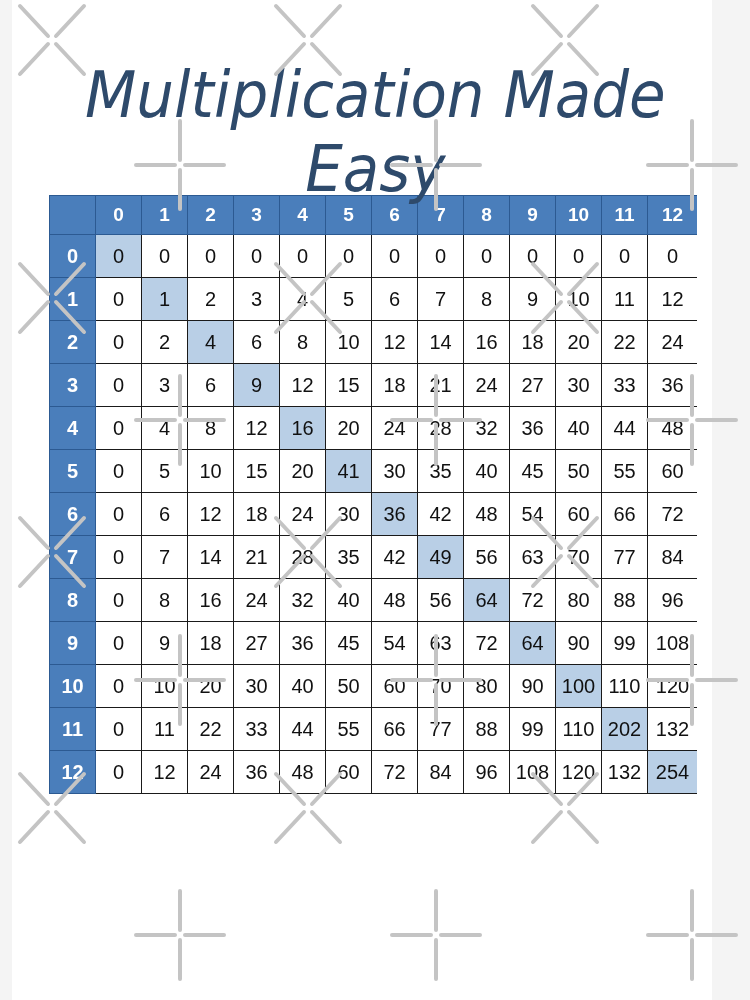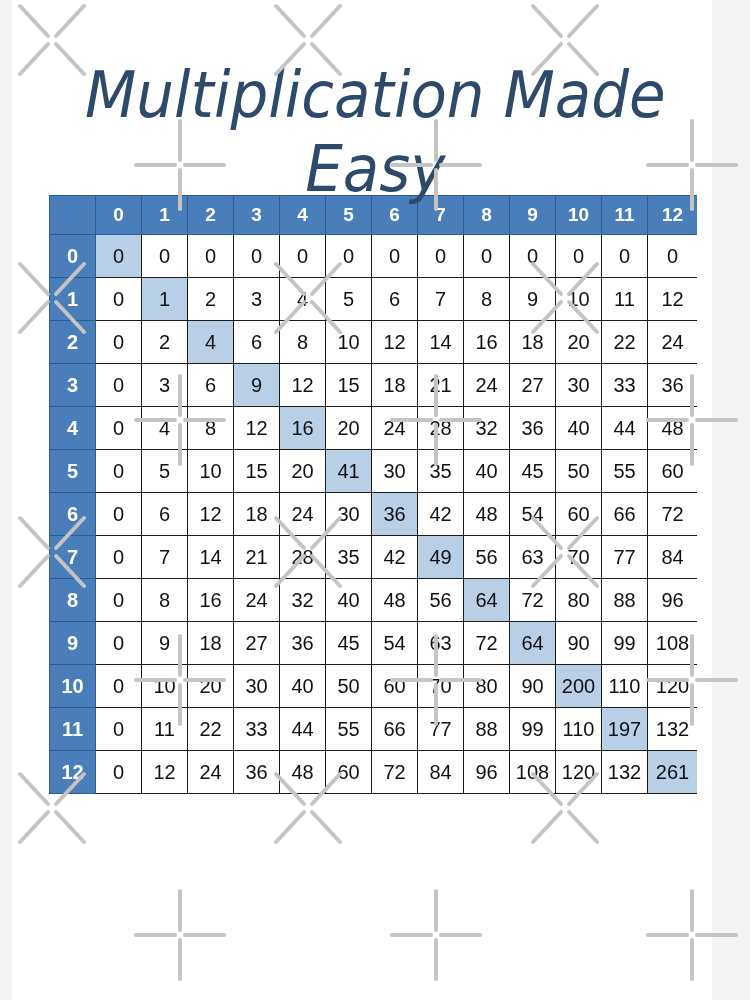--- a/index.html
+++ b/index.html
@@ -255,55 +255,55 @@
           <td>0</td>
           <td>10</td>
           <td>20</td>
           <td>30</td>
           <td>40</td>
           <td>50</td>
           <td>60</td>
           <td>70</td>
           <td>80</td>
           <td>90</td>
-          <td class="diag">200</td>
+          <td class="diag">100</td>
           <td>110</td>
           <td>120</td>
         </tr>
         <tr>
           <th class="row">11</th>
           <td>0</td>
           <td>11</td>
           <td>22</td>
           <td>33</td>
           <td>44</td>
           <td>55</td>
           <td>66</td>
           <td>77</td>
           <td>88</td>
           <td>99</td>
           <td>110</td>
-          <td class="diag">197</td>
+          <td class="diag">202</td>
           <td>132</td>
         </tr>
         <tr>
           <th class="row">12</th>
           <td>0</td>
           <td>12</td>
           <td>24</td>
           <td>36</td>
           <td>48</td>
           <td>60</td>
           <td>72</td>
           <td>84</td>
           <td>96</td>
           <td>108</td>
           <td>120</td>
           <td>132</td>
-          <td class="diag">261</td>
+          <td class="diag">254</td>
         </tr>
       </tbody>
   </table>
 </div>
 
 <svg class="marks" id="marks" viewBox="0 0 750 1000">
     <g>
       <line x1="20" y1="6" x2="48" y2="36" stroke="#c4c4c4" stroke-width="4" stroke-linecap="round"></line>
       <line x1="56" y1="44" x2="84" y2="74" stroke="#c4c4c4" stroke-width="4" stroke-linecap="round"></line>
       <line x1="84" y1="6" x2="56" y2="36" stroke="#c4c4c4" stroke-width="4" stroke-linecap="round"></line>

